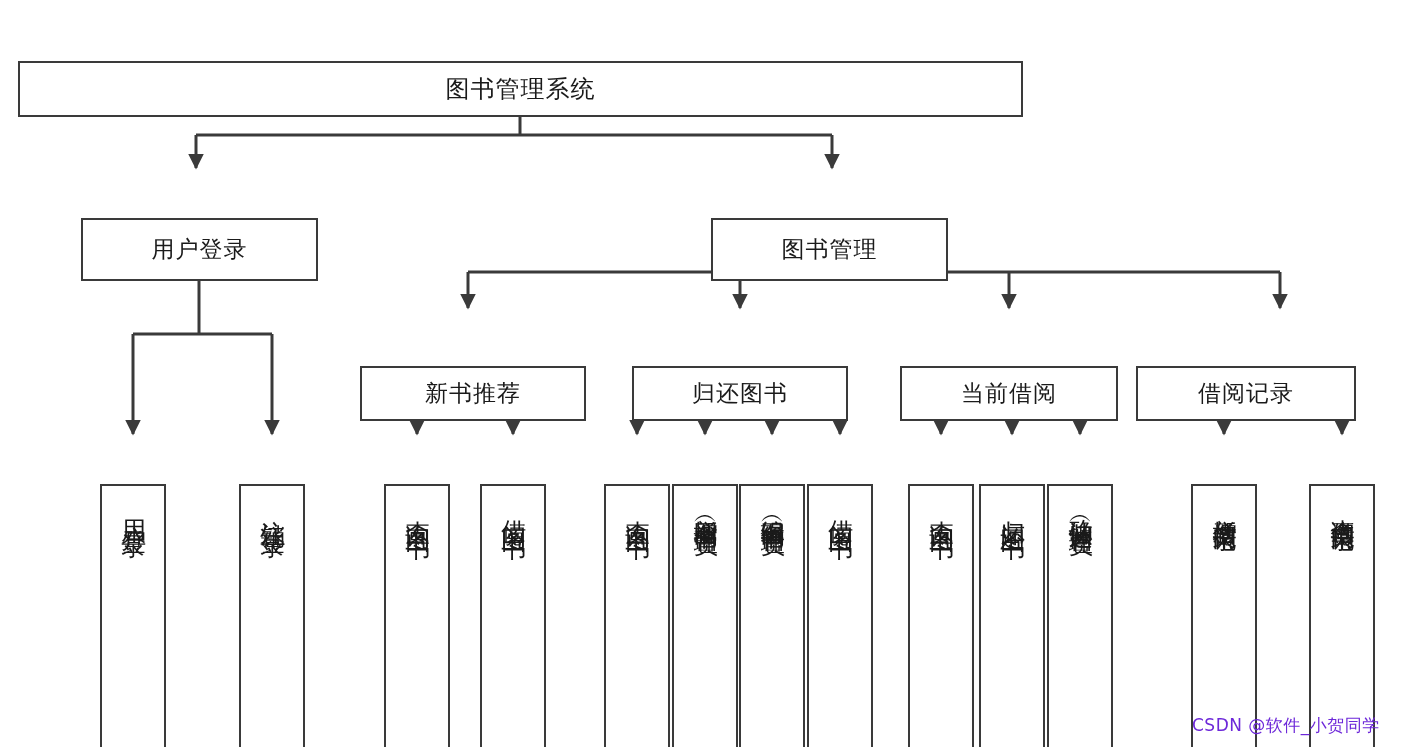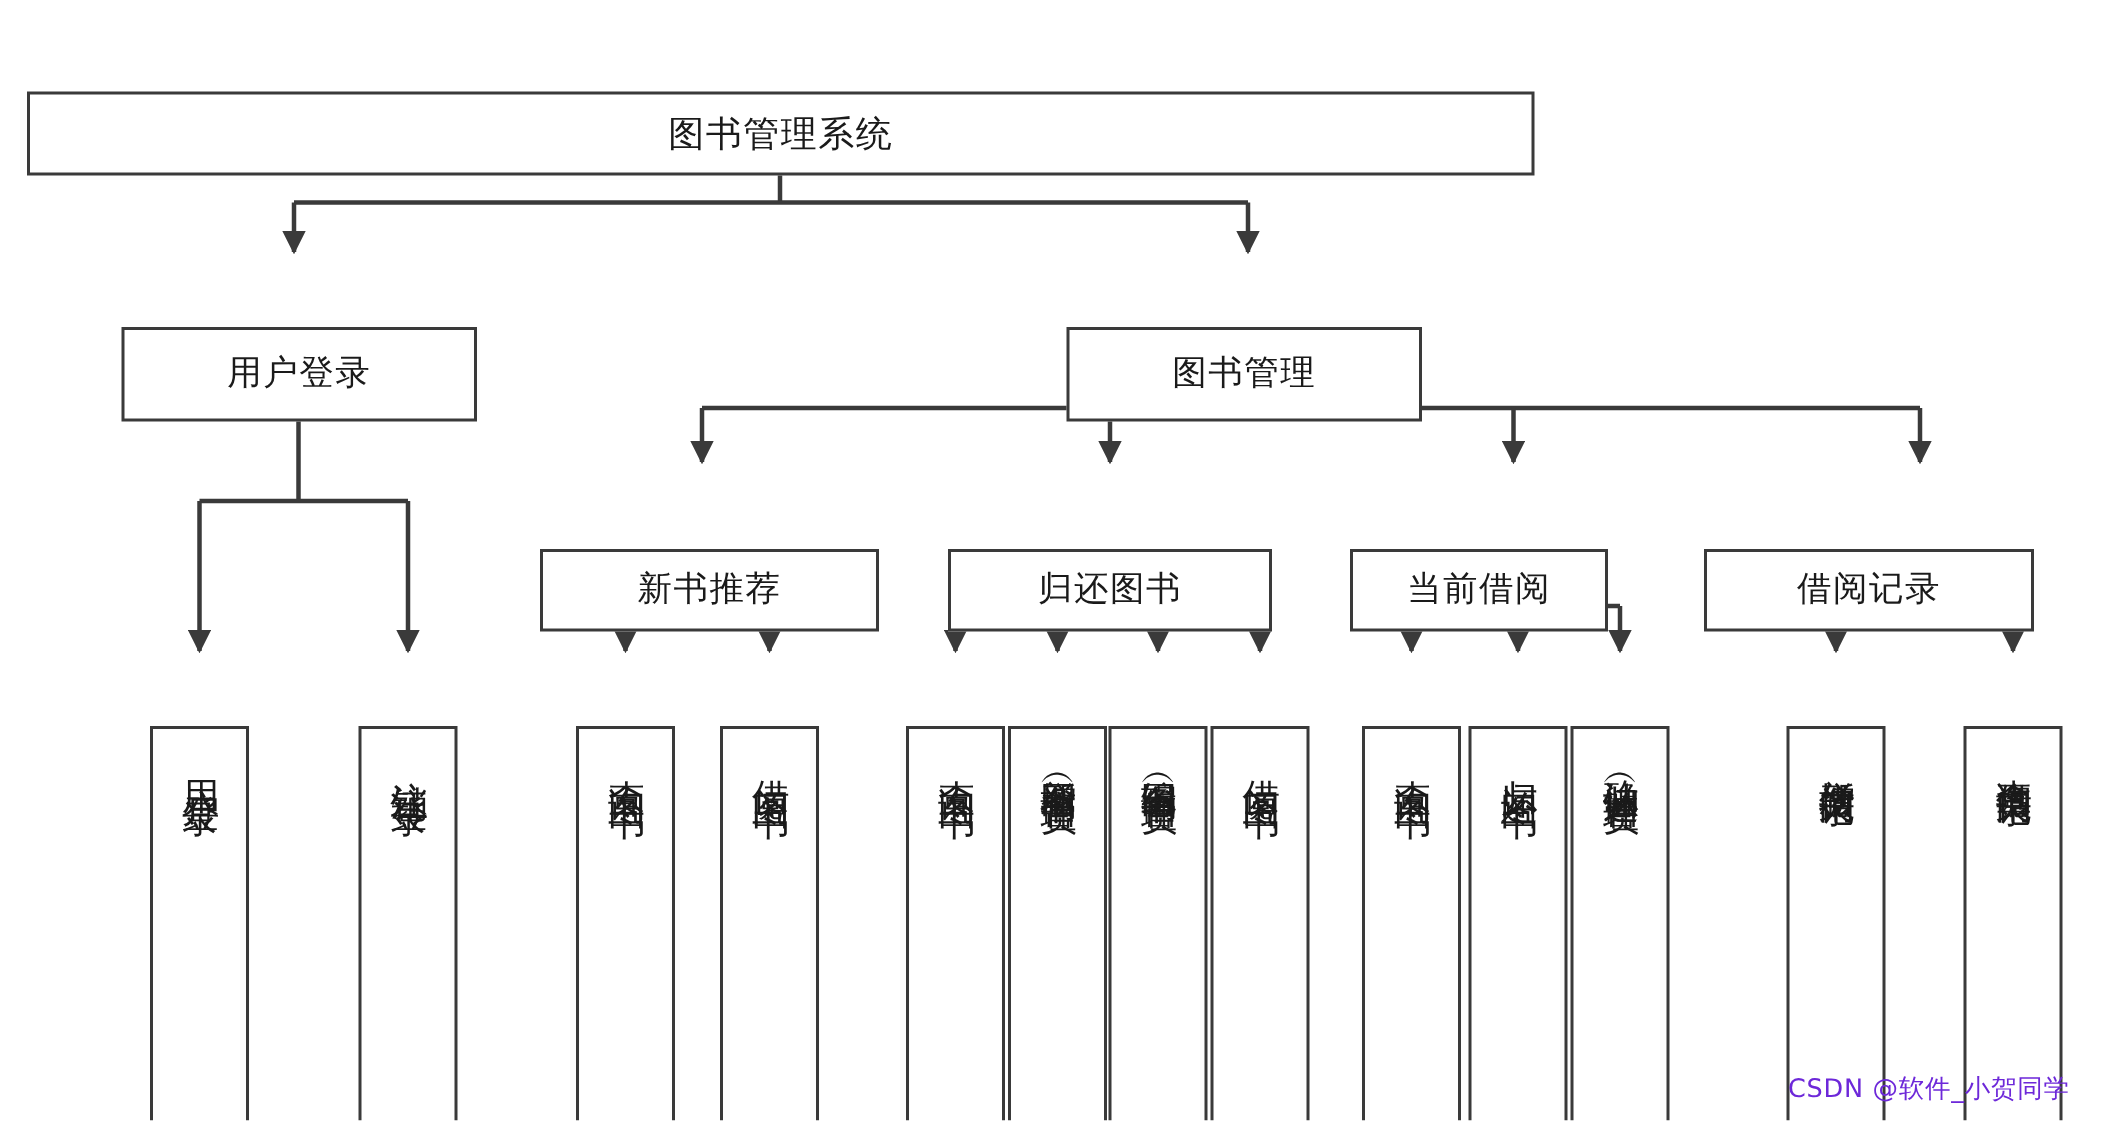--- a/index.html
+++ b/index.html
@@ -143,21 +143,21 @@
   <div class="node horiz" style="left:711px; top:170px; width:237px; height:63px;">
     <span class="label">图书管理</span>
   </div>
 
   <div class="node horiz" style="left:360px; top:318px; width:226px; height:55px;">
     <span class="label">新书推荐</span>
   </div>
   <div class="node horiz" style="left:632px; top:318px; width:216px; height:55px;">
     <span class="label">归还图书</span>
   </div>
-  <div class="node horiz" style="left:900px; top:318px; width:172px; height:55px;">
+  <div class="node horiz" style="left:900px; top:318px; width:218px; height:55px;">
     <span class="label">当前借阅</span>
   </div>
   <div class="node horiz" style="left:1136px; top:318px; width:220px; height:55px;">
     <span class="label">借阅记录</span>
   </div>
 
   <div class="node vert" style="left:100px; top:436px; width:66px; height:302px;">
     <span class="label">用户登录</span>
   </div>
   <div class="node vert" style="left:239px; top:436px; width:66px; height:302px;">

